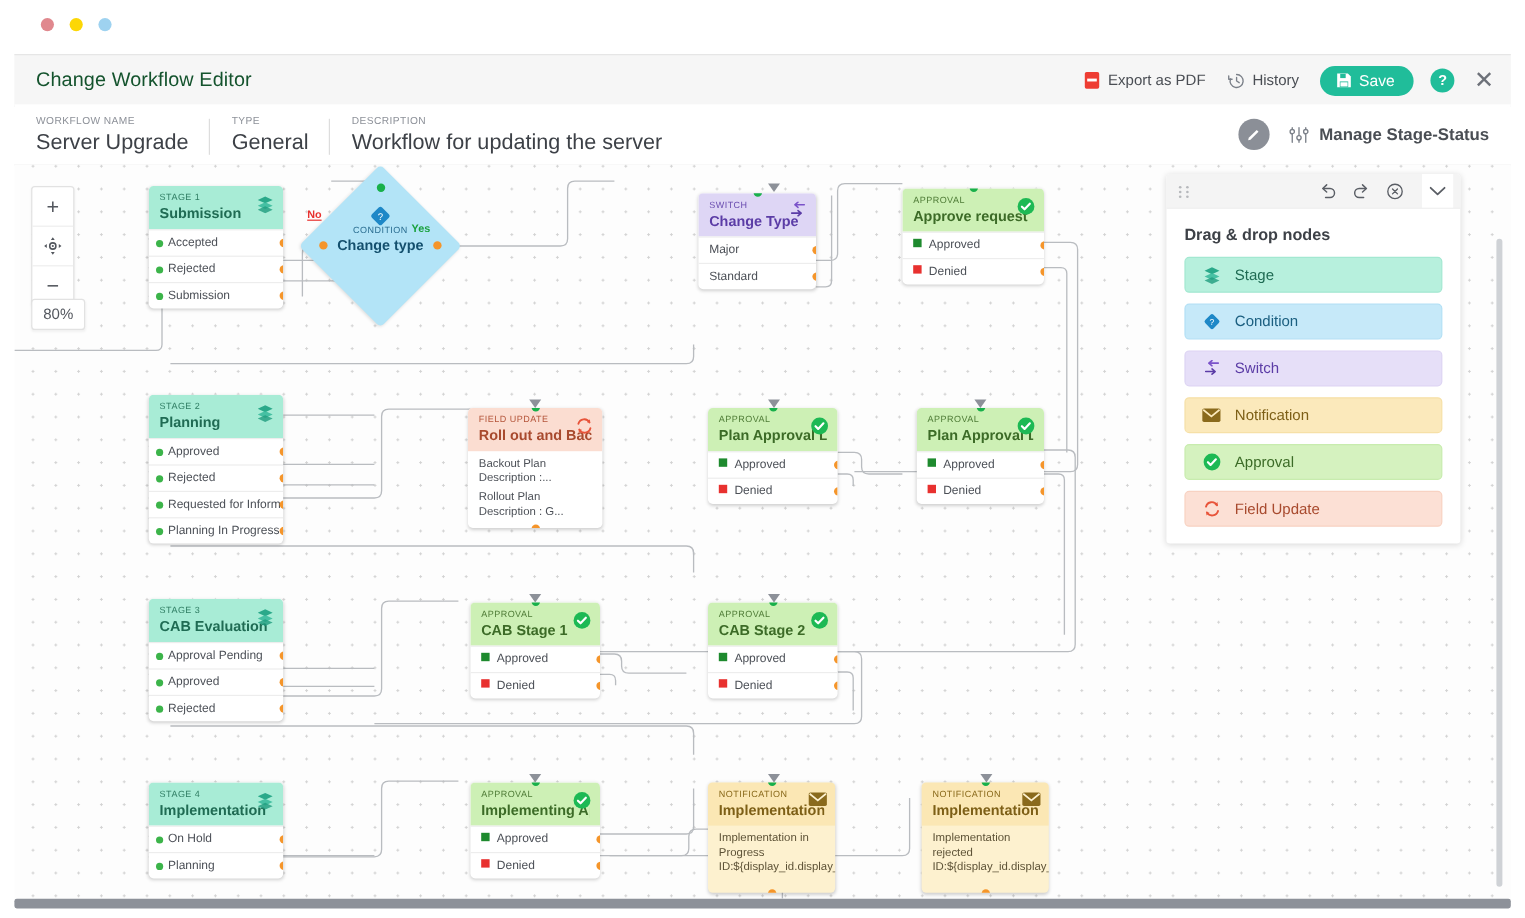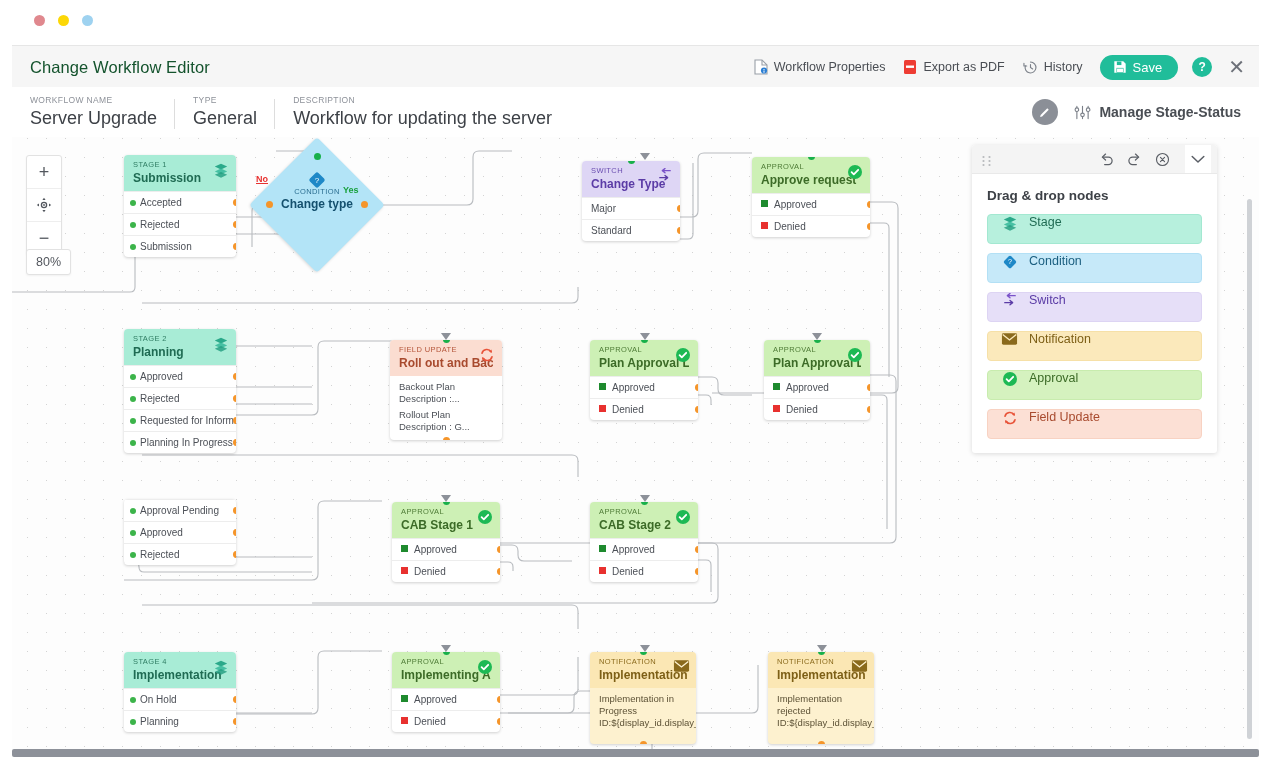--- a/index.html
+++ b/index.html
@@ -122,21 +122,21 @@
            box-shadow:0 1px 5px rgba(0,0,0,.14);border-radius:3px;background:#fff;}
   .pal-top{height:28px;background:#f4f4f4;display:flex;align-items:center;padding:0 6px;
            border-bottom:1px solid #e9e9e9;border-radius:3px 3px 0 0;}
   .grip{width:11px;height:12px;margin-left:3px;opacity:.45;}
   .pal-icons{margin-left:auto;display:flex;align-items:center;gap:13px;padding-right:2px;color:#5a5e65;}
   .pal-ic{cursor:pointer;display:flex;align-items:center;}
   .chev{margin-left:13px;cursor:pointer;background:#fff;height:28px;display:flex;align-items:center;
         padding:0 6px;}
   .pal-body{padding:10px 15px 14px 15px;}
   .pal-title{font-size:13.5px;font-weight:bold;color:#3d4147;margin:4px 0 11px 0;}
-  .pal-item{height:28px;border-radius:4px;display:flex;align-items:flex-start;gap:11px;
+  .pal-item{height:28px;border-radius:4px;display:flex;align-items:center;gap:11px;
             padding:0 0 0 13px;margin-bottom:9px;font-size:12.5px;cursor:pointer;}
   .pal-item .pi{width:17px;display:flex;align-items:center;justify-content:center;}
   .pi-stage{background:#b7f0dd;color:#1f6b53;border:1px solid #a3e8d1;}
   .pi-cond{background:#c6e9f9;color:#1b5f80;border:1px solid #b3e0f5;}
   .pi-switch{background:#e6dff8;color:#5b3ca6;border:1px solid #ddd4f3;}
   .pi-notif{background:#fbe9bb;color:#7d5f16;border:1px solid #f6e0a7;}
   .pi-appr{background:#d5f2bf;color:#3c6b27;border:1px solid #c8ecae;}
   .pi-field{background:#fce0d5;color:#a84a2e;border:1px solid #f8d2c2;}
 
   .vscroll{position:absolute;right:7px;top:62px;width:5px;height:540px;background:#cfd2d6;border-radius:3px;z-index:41;}
@@ -152,30 +152,20 @@
       <span class="dot r"></span>
       <span class="dot y"></span>
       <span class="dot b"></span>
     </div>
   </div>
 
   <div class="titlebar">
     <div class="title">Change Workflow Editor</div>
     <div class="tb-actions">
 
-      <div class="tb-btn">
-        <svg width="14" height="16" viewBox="0 0 14 16">
-          <path d="M1 1h7l5 5v9H1z" fill="#fff" stroke="#9aa0a8" stroke-width="1.1"></path>
-          <path d="M8 1v5h5" fill="none" stroke="#9aa0a8" stroke-width="1.1"></path>
-          <circle cx="10" cy="11.5" r="3.1" fill="#2b7fd4"></circle>
-          <rect x="9.5" y="10" width="1" height="1" fill="#fff"></rect>
-          <rect x="9.5" y="11.5" width="1" height="2.2" fill="#fff"></rect>
-        </svg>
-        <span>Workflow Properties</span>
-      </div>
 
       <div class="tb-btn">
         <svg width="14" height="16" viewBox="0 0 14 16">
           <rect x="1" y="1" width="12" height="14" rx="1.5" fill="#ee3d33"></rect>
           <rect x="3" y="6.5" width="8" height="2.4" fill="#fff"></rect>
         </svg>
         <span>Export as PDF</span>
       </div>
 
       <div class="tb-btn">
@@ -441,20 +431,31 @@
               <path d="M4.6 8.2l2.2 2.2 4.4-4.6" stroke="#fff" stroke-width="1.8" fill="none" stroke-linecap="round" stroke-linejoin="round"></path>
             </svg>
         </span>
       </div>
       <span class="port top"></span>
       <div class="nrow plain"><span class="sqg"></span><span>Approved</span><span class="port out" style="top:50%;margin-top:-3.5px;"></span></div>
       <div class="nrow plain"><span class="sqr"></span><span>Denied</span><span class="port out" style="top:50%;margin-top:-3.5px;"></span></div>
     </div>
 
     <div class="node stage" style="left:112px;top:362px;width:112px;">
+      <div class="nhead">
+        <div class="nkind">STAGE 3</div>
+        <div class="ntitle">CAB Evaluation</div>
+        <span class="nicon">
+          <svg width="16" height="16" viewBox="0 0 18 18">
+              <path d="M9 2l7 3.2-7 3.2-7-3.2z" fill="#2aa98a"></path>
+              <path d="M9 7.4l7 3.2-7 3.2-7-3.2z" fill="#35b89a" opacity=".85"></path>
+              <path d="M9 11.2l7 3.2-7 3.2-7-3.2z" fill="#1f9c7e" opacity=".8"></path>
+            </svg>
+        </span>
+      </div>
       <div class="nrow"><span class="dotin"></span><span>Approval Pending</span><span class="port out" style="top:50%;margin-top:-3.5px;"></span></div>
       <div class="nrow"><span class="dotin"></span><span>Approved</span><span class="port out" style="top:50%;margin-top:-3.5px;"></span></div>
       <div class="nrow"><span class="dotin"></span><span>Rejected</span><span class="port out" style="top:50%;margin-top:-3.5px;"></span></div>
     </div>
 
     <div class="arrowin" style="left:429px;top:358px;"></div>
     <div class="node approval" style="left:380px;top:365px;width:108px;">
       <div class="nhead">
         <div class="nkind">APPROVAL</div>
         <div class="ntitle">CAB Stage 1</div>

